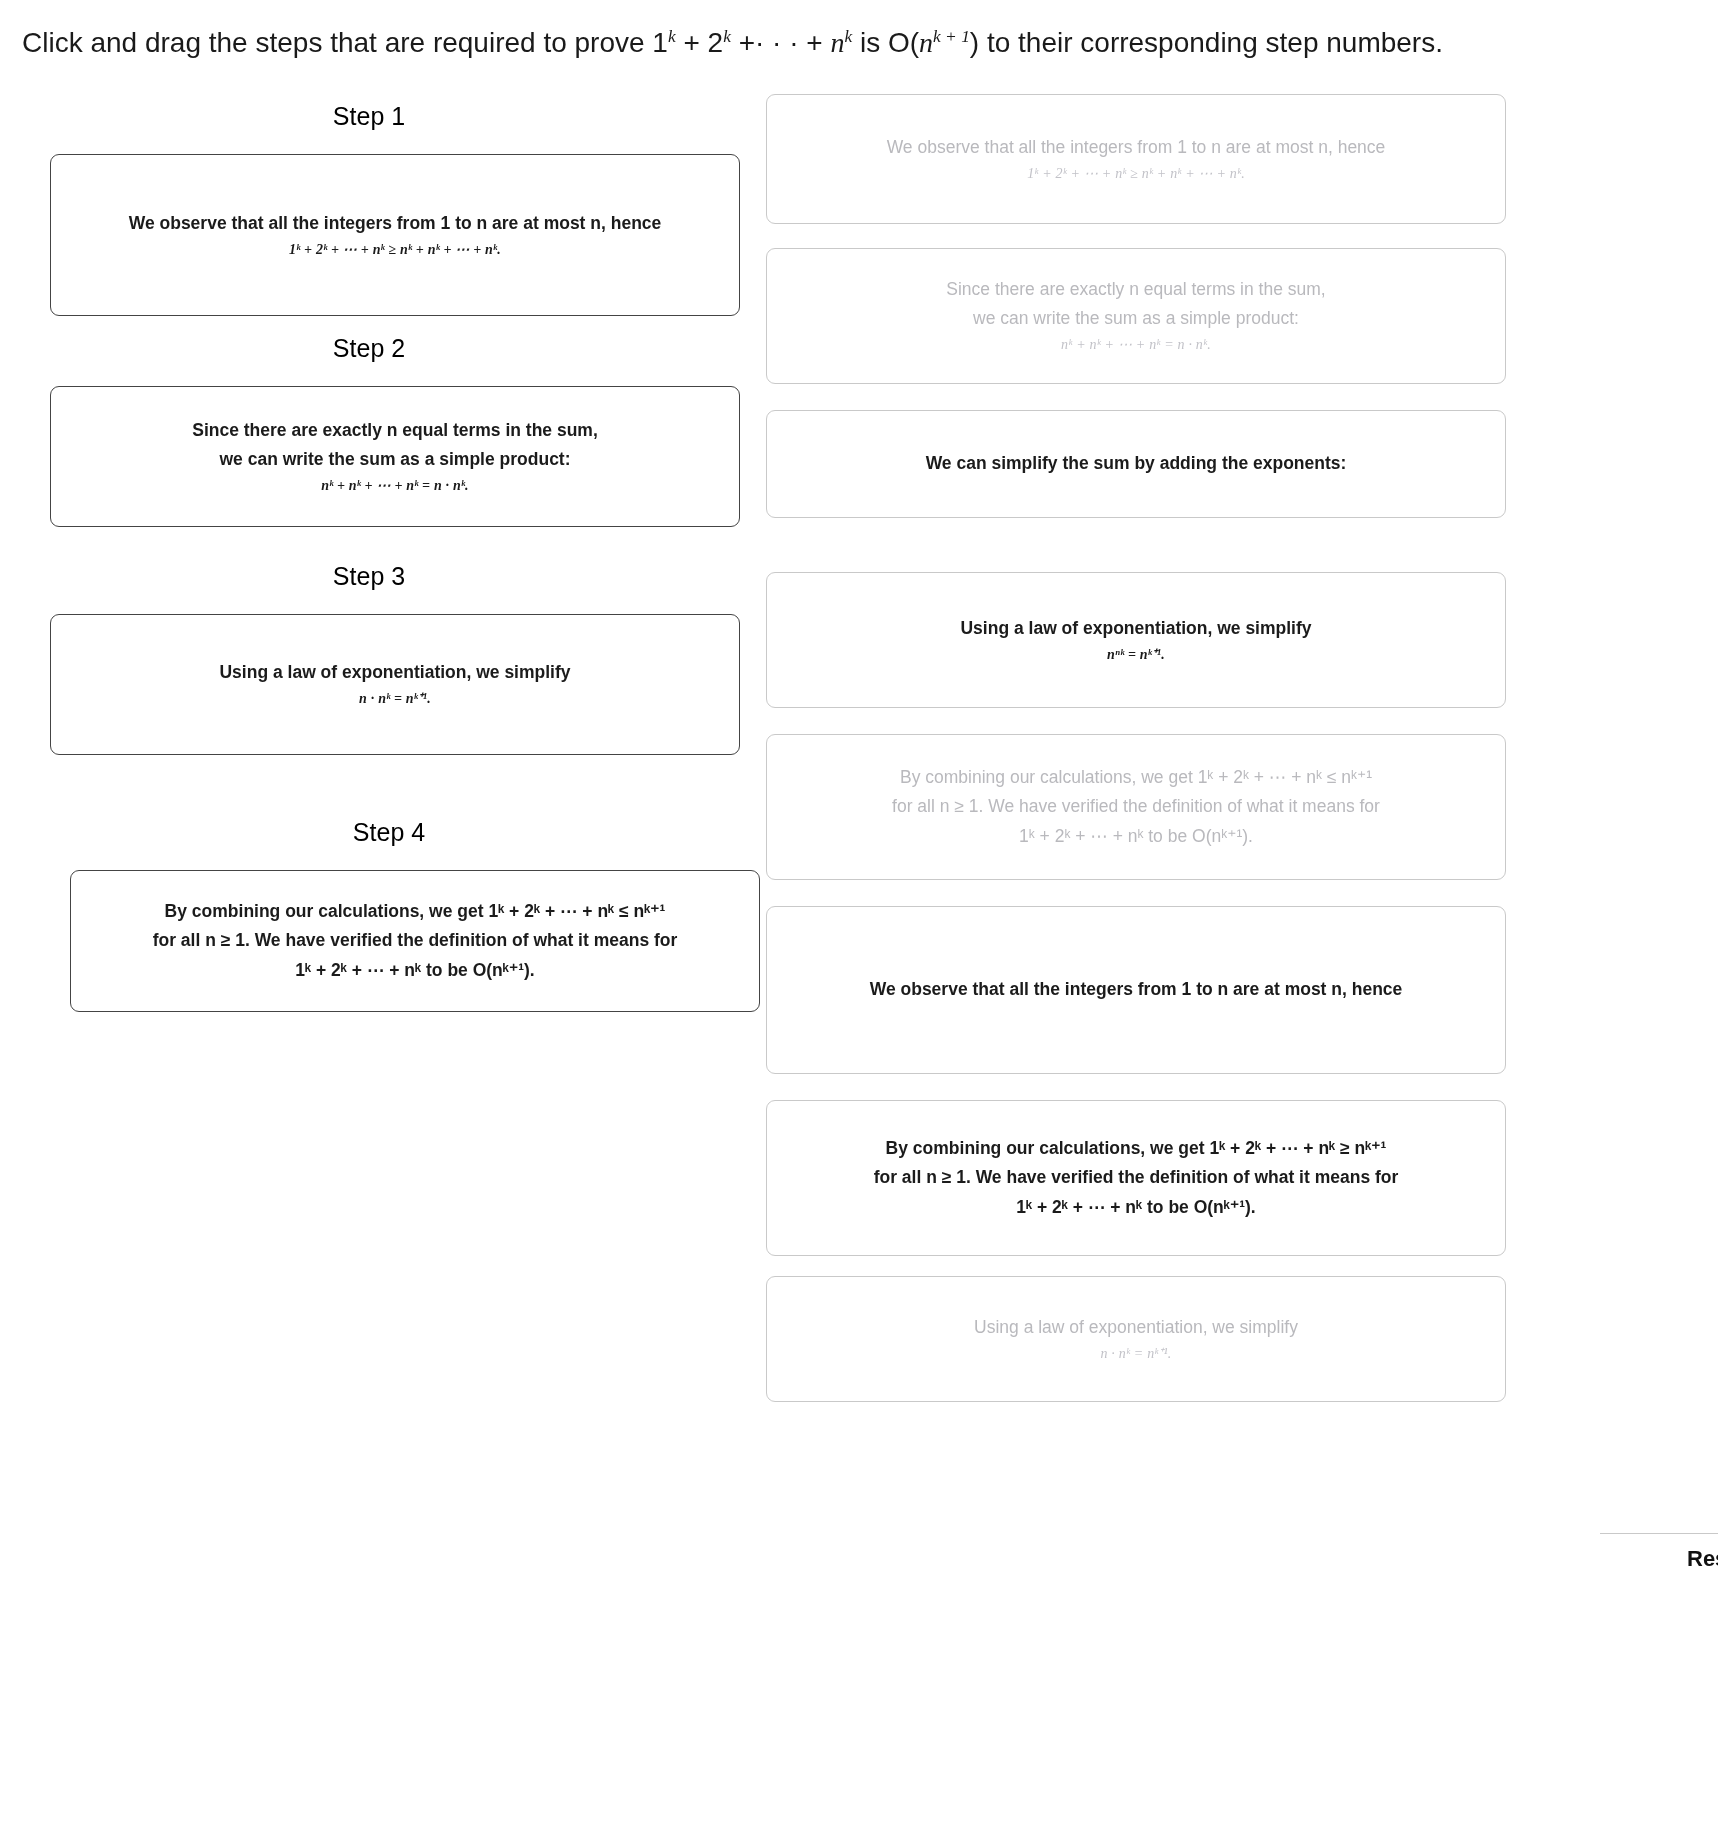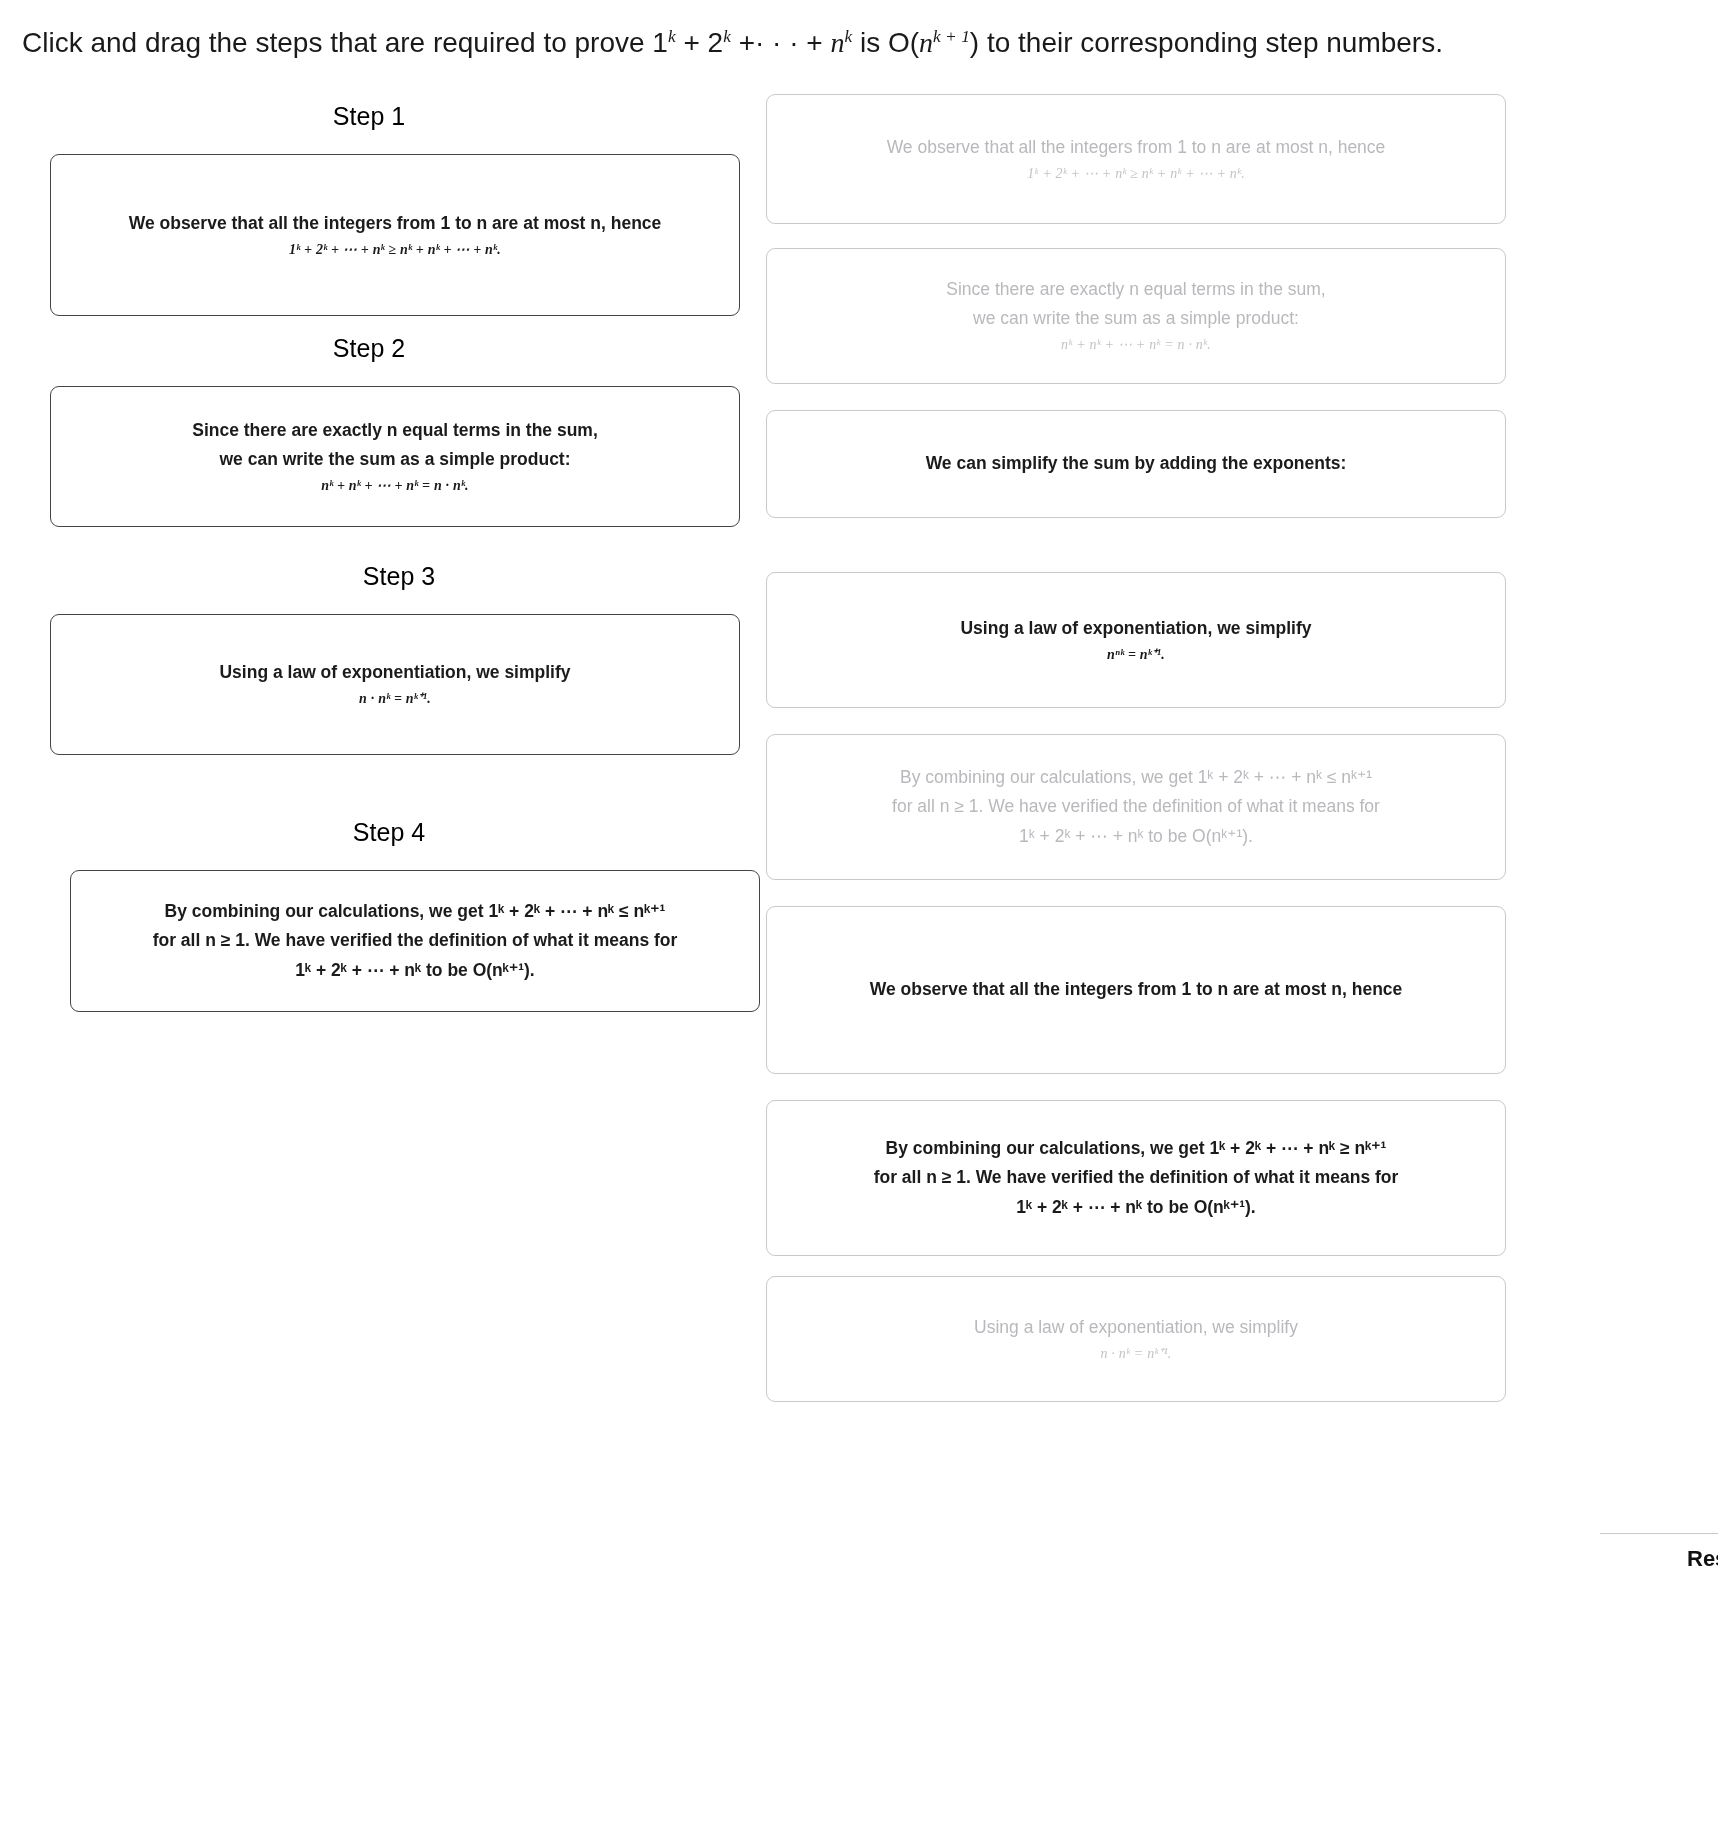--- a/index.html
+++ b/index.html
@@ -149,21 +149,21 @@
     <div class="step-title">Step 2</div>
     <div class="drop-box" style="top:52px; width:690px; height:141px;">
       <div class="step-text">
         <div>Since there are exactly n equal terms in the sum,</div>
         <div>we can write the sum as a simple product:</div>
         <div class="math">nᵏ + nᵏ + ⋯ + nᵏ = n · nᵏ.</div>
       </div>
     </div>
   </div>
 
-  <div class="step-group" style="top:466px;padding-left:30px;">
+  <div class="step-group" style="top:466px;">
     <div class="step-title">Step 3</div>
     <div class="drop-box" style="top:52px; width:690px; height:141px;">
       <div class="step-text">
         <div>Using a law of exponentiation, we simplify</div>
         <div class="math">n · nᵏ = nᵏ⁺¹.</div>
       </div>
     </div>
   </div>
 
   <div class="step-group" style="top:722px;margin-left:20px;">

